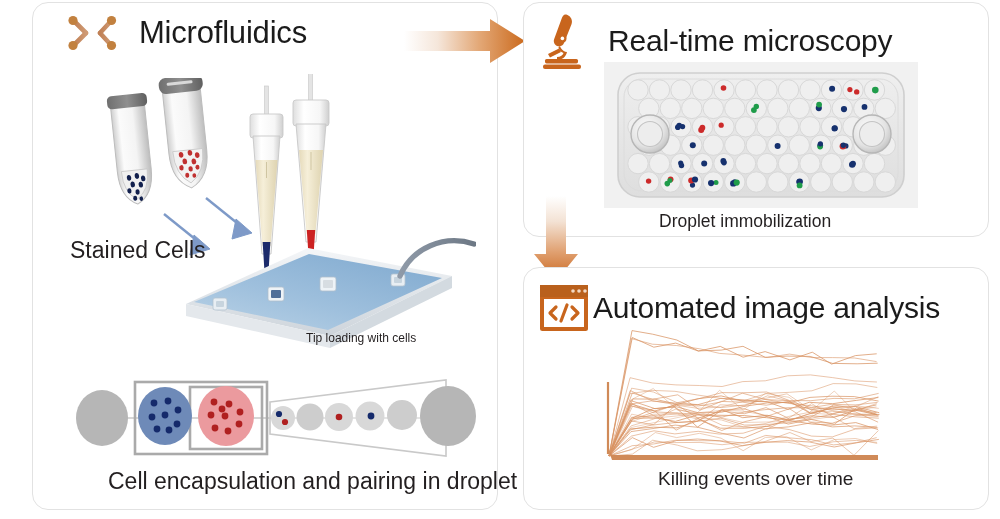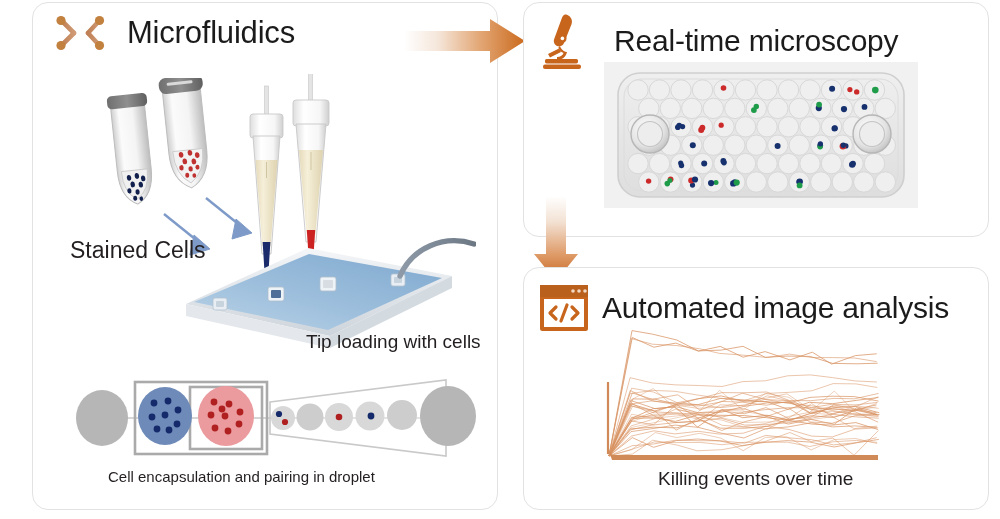--- a/index.html
+++ b/index.html
@@ -25,34 +25,34 @@
   #panel-microfluidics{left:32px;top:2px;width:466px;height:508px;}
   #panel-microscopy{left:523px;top:2px;width:466px;height:235px;}
   #panel-analysis{left:523px;top:267px;width:466px;height:243px;}
 
   
   .head{position:absolute;display:flex;align-items:center;}
   .head-title{
     font-size:30px;font-weight:400;color:#1b1b1b;
     letter-spacing:-0.2px;white-space:nowrap;
   }
-  #head-microfluidics{left:52px;top:12px;}
+  #head-microfluidics{left:64px;top:12px;}
   #head-microfluidics .head-title{font-size:31px;margin-left:19px;}
   #head-microscopy{left:540px;top:12px;}
-  #head-microscopy .head-title{font-size:30px;margin-left:26px;}
+  #head-microscopy .head-title{font-size:30px;margin-left:20px;}
   #head-analysis{left:538px;top:282px;}
-  #head-analysis .head-title{font-size:30px;margin-left:12px;}
+  #head-analysis .head-title{font-size:30px;margin-left:3px;}
 
   
   .caption{
     position:absolute;font-size:17px;color:#231f20;white-space:nowrap;
   }
   #cap-stained{left:70px;top:237px;font-size:23px;}
-  #cap-tip{left:306px;top:331px;font-size:19px;}
-  #cap-encaps{left:108px;top:468px;font-size:15px;}
+  #cap-tip{left:306px;top:331px;font-size:12px;}
+  #cap-encaps{left:108px;top:468px;font-size:23px;}
   #cap-droplet{left:659px;top:211px;font-size:17.5px;}
   #cap-killing{left:658px;top:468px;font-size:19px;}
 
   
   .flow-arrow{position:absolute;}
   #arrow-h{left:404px;top:18px;width:122px;height:46px;}
   #arrow-v{left:533px;top:196px;width:46px;height:86px;}
 
   
   .icon-box{display:block;}
@@ -487,20 +487,21 @@
         <circle cx="107.1" cy="121.1" r="3.1" fill="#16316e"></circle>
         <circle cx="129.3" cy="121.4" r="3.2" fill="#16316e"></circle>
         <circle cx="130.7" cy="120.0" r="2.7" fill="#16316e"></circle>
         <circle cx="132.7" cy="120.6" r="3.1" fill="#1f9c4a"></circle>
         <circle cx="195.4" cy="120.1" r="3.0" fill="#16316e"></circle>
         <circle cx="195.7" cy="119.6" r="3.2" fill="#16316e"></circle>
         <circle cx="195.6" cy="123.4" r="2.9" fill="#1f9c4a"></circle>
       </g>
   </svg>
 
+  <div class="caption" id="cap-droplet">Droplet immobilization</div>
 
   <svg class="flow-arrow" id="arrow-v" viewBox="0 0 46 86">
     <defs>
       <linearGradient id="arrowVG" x1="0" y1="0" x2="0" y2="1">
         <stop offset="0" stop-color="#ffffff"></stop>
         <stop offset="0.3" stop-color="#f3e2d4"></stop>
         <stop offset="0.66" stop-color="#e0a070"></stop>
         <stop offset="1" stop-color="#c8651d"></stop>
       </linearGradient>
     </defs>

